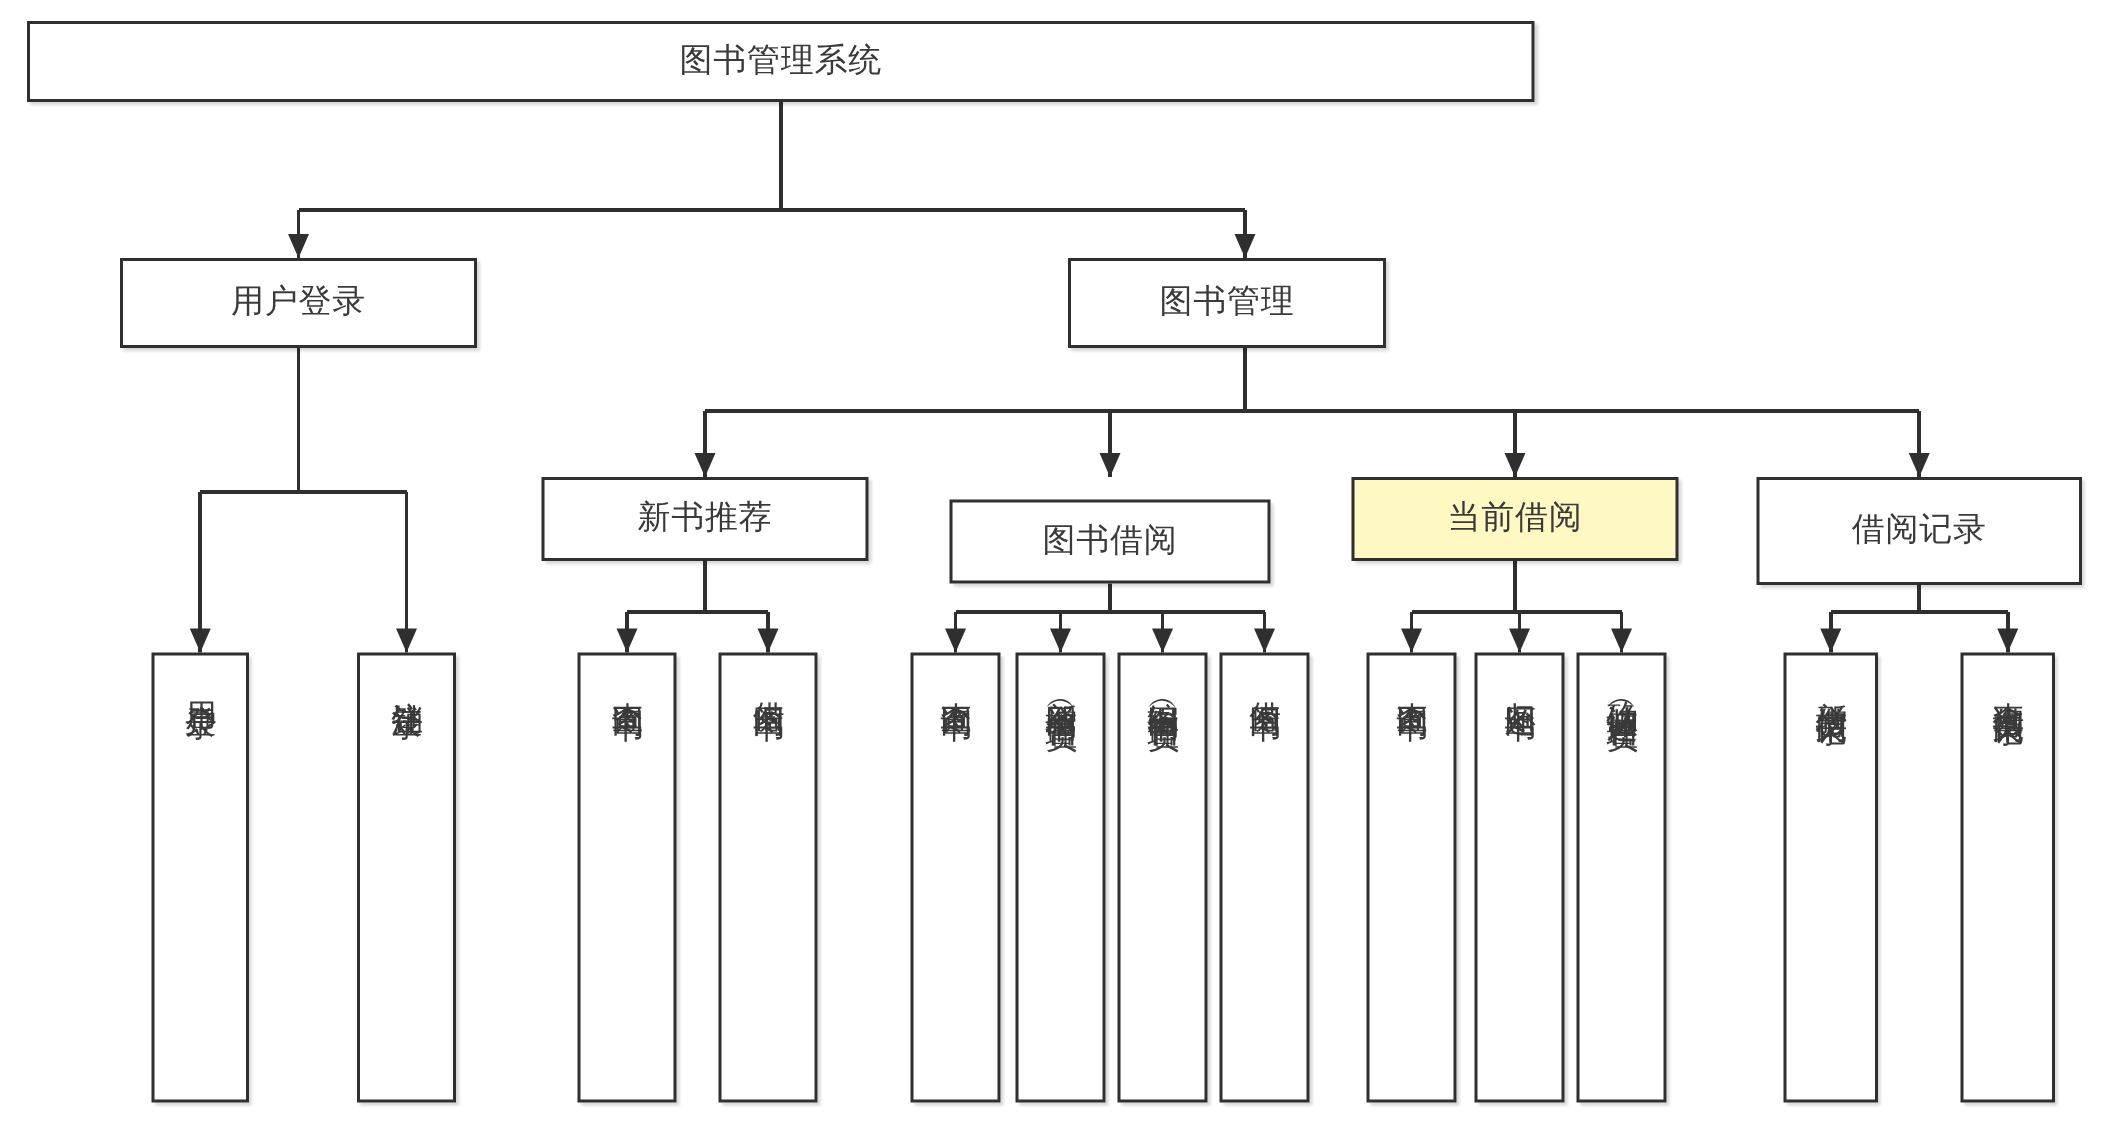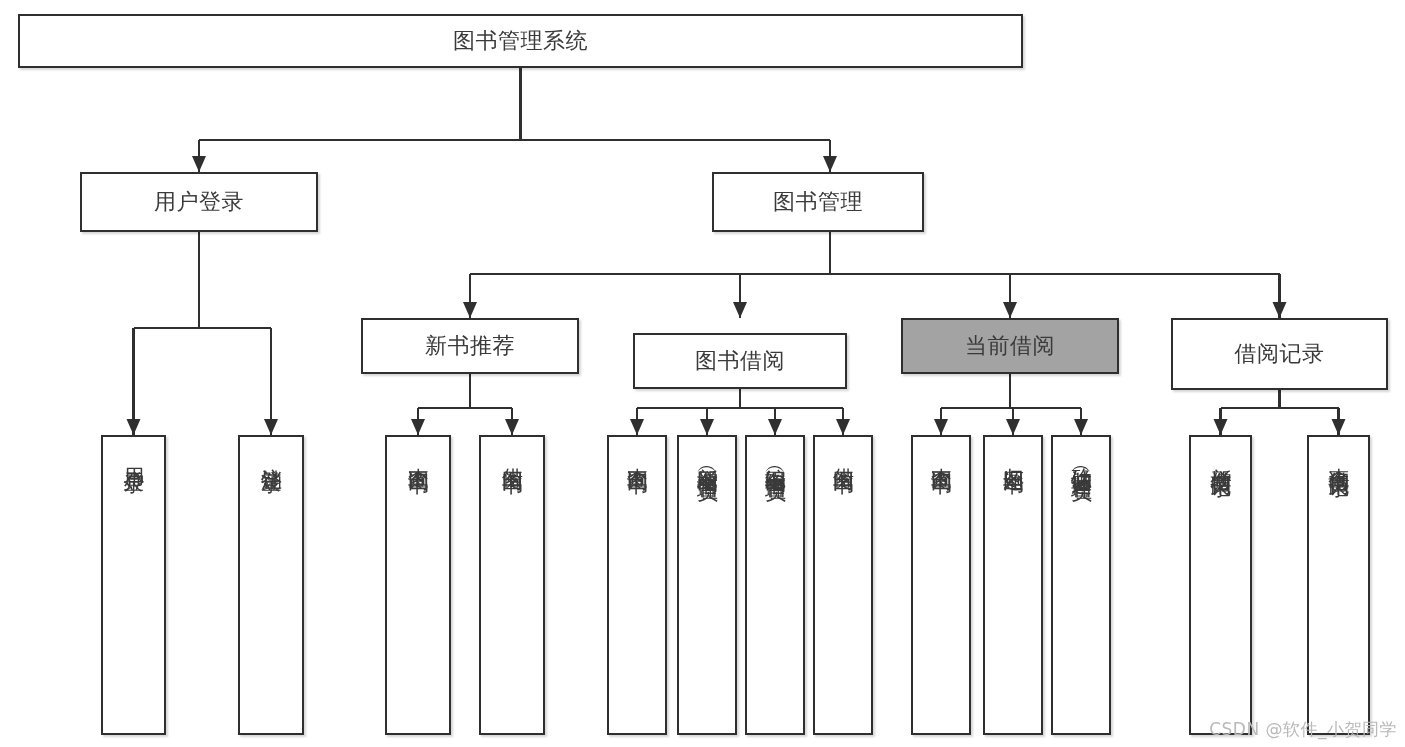--- a/index.html
+++ b/index.html
@@ -136,21 +136,21 @@
       </div>
       <div class="node horizontal" style="left: 712px; top: 172px; width: 212px; height: 60px; border-color: rgb(47, 47, 47); background: rgb(255, 255, 255); color: rgb(58, 58, 58);">
         <span class="label">图书管理</span>
       </div>
       <div class="node horizontal" style="left: 361px; top: 318px; width: 218px; height: 56px; border-color: rgb(47, 47, 47); background: rgb(255, 255, 255); color: rgb(58, 58, 58);">
         <span class="label">新书推荐</span>
       </div>
       <div class="node horizontal" style="left: 633px; top: 318px; width: 214px; height: 56px; border-color: rgb(47, 47, 47); background: rgb(255, 255, 255); color: rgb(58, 58, 58); margin-top: 15px;">
         <span class="label">图书借阅</span>
       </div>
-      <div class="node horizontal" style="left: 901px; top: 318px; width: 218px; height: 56px; border-color: rgb(47, 47, 47); background: #a3a3a3; color: rgb(58, 58, 58);">
+      <div class="node horizontal" style="left: 901px; top: 318px; width: 218px; height: 56px; border-color: rgb(47, 47, 47); background: #fef9c3; color: rgb(58, 58, 58);">
         <span class="label">当前借阅</span>
       </div>
       <div class="node horizontal" style="left: 1171px; top: 318px; width: 217px; height: 72px; border-color: rgb(47, 47, 47); background: rgb(255, 255, 255); color: rgb(58, 58, 58);">
         <span class="label">借阅记录</span>
       </div>
       <div class="node vertical" style="left: 101px; top: 435px; width: 65px; height: 300px; border-color: rgb(47, 47, 47); background: rgb(255, 255, 255); color: rgb(58, 58, 58);">
         <span class="label">用户登录</span>
       </div>
       <div class="node vertical" style="left: 238px; top: 435px; width: 66px; height: 300px; border-color: rgb(47, 47, 47); background: rgb(255, 255, 255); color: rgb(58, 58, 58);">
         <span class="label">注销登录</span>
@@ -182,14 +182,13 @@
       <div class="node vertical" style="left: 1051px; top: 435px; width: 60px; height: 300px; border-color: rgb(47, 47, 47); background: rgb(255, 255, 255); color: rgb(58, 58, 58);">
         <span class="label">确认归还（管理员）</span>
       </div>
       <div class="node vertical" style="left: 1189px; top: 435px; width: 63px; height: 300px; border-color: rgb(47, 47, 47); background: rgb(255, 255, 255); color: rgb(58, 58, 58);">
         <span class="label">新增借阅记录</span>
       </div>
       <div class="node vertical" style="left: 1307px; top: 435px; width: 63px; height: 300px; border-color: rgb(47, 47, 47); background: rgb(255, 255, 255); color: rgb(58, 58, 58);">
         <span class="label">查询借阅记录</span>
       </div>
     </div>
-  <div id="watermark">CSDN @软件_小贺同学</div>
 </div>
 
 </body></html>

